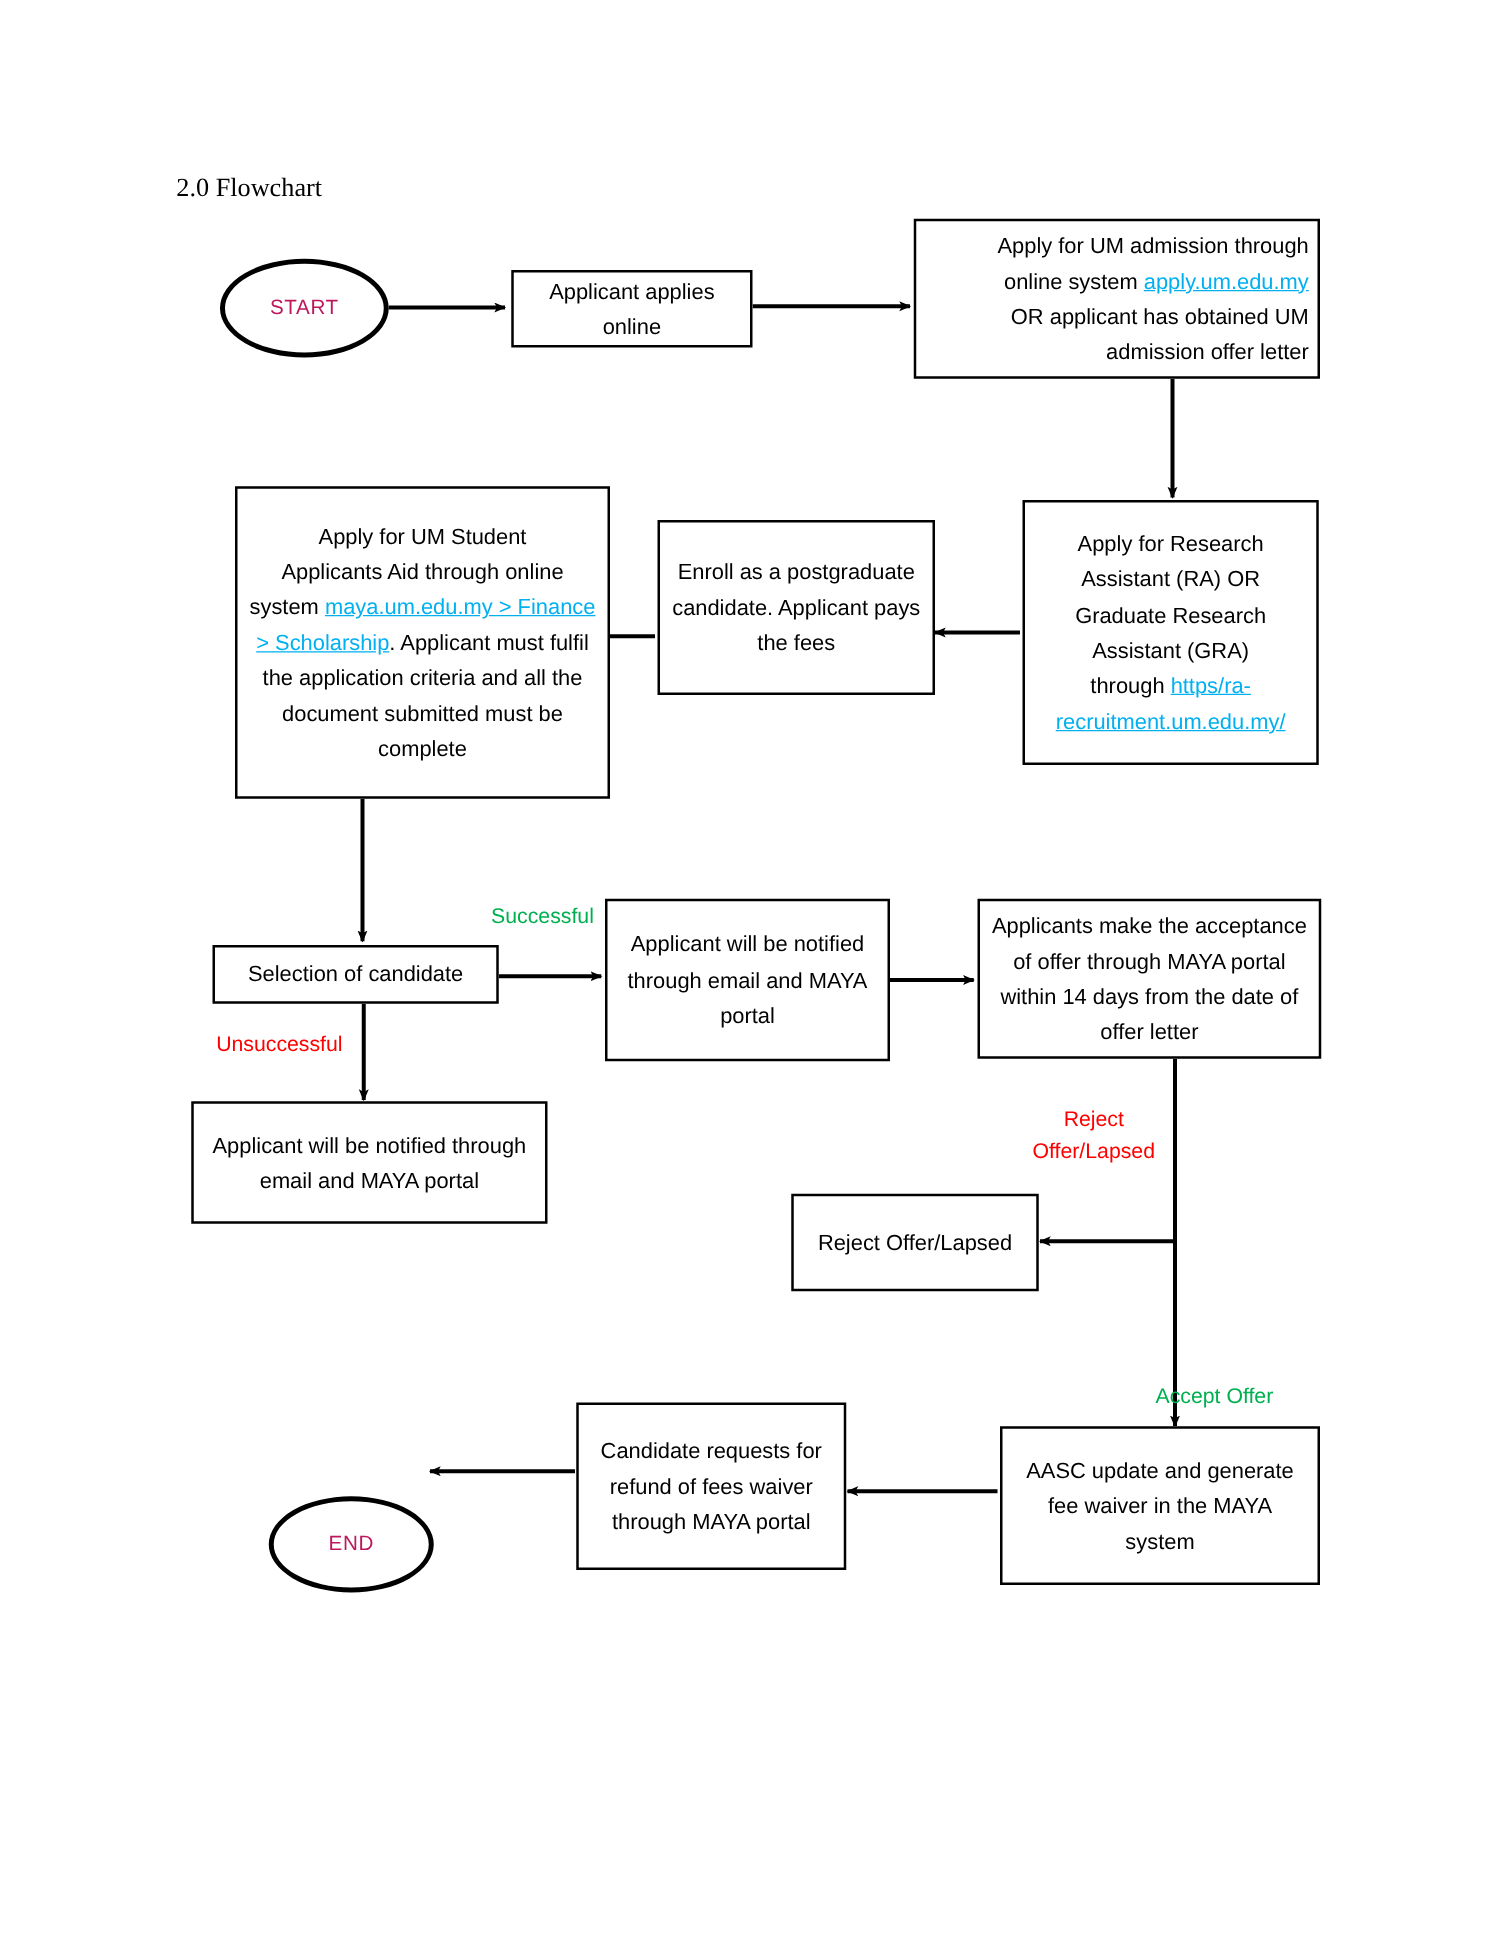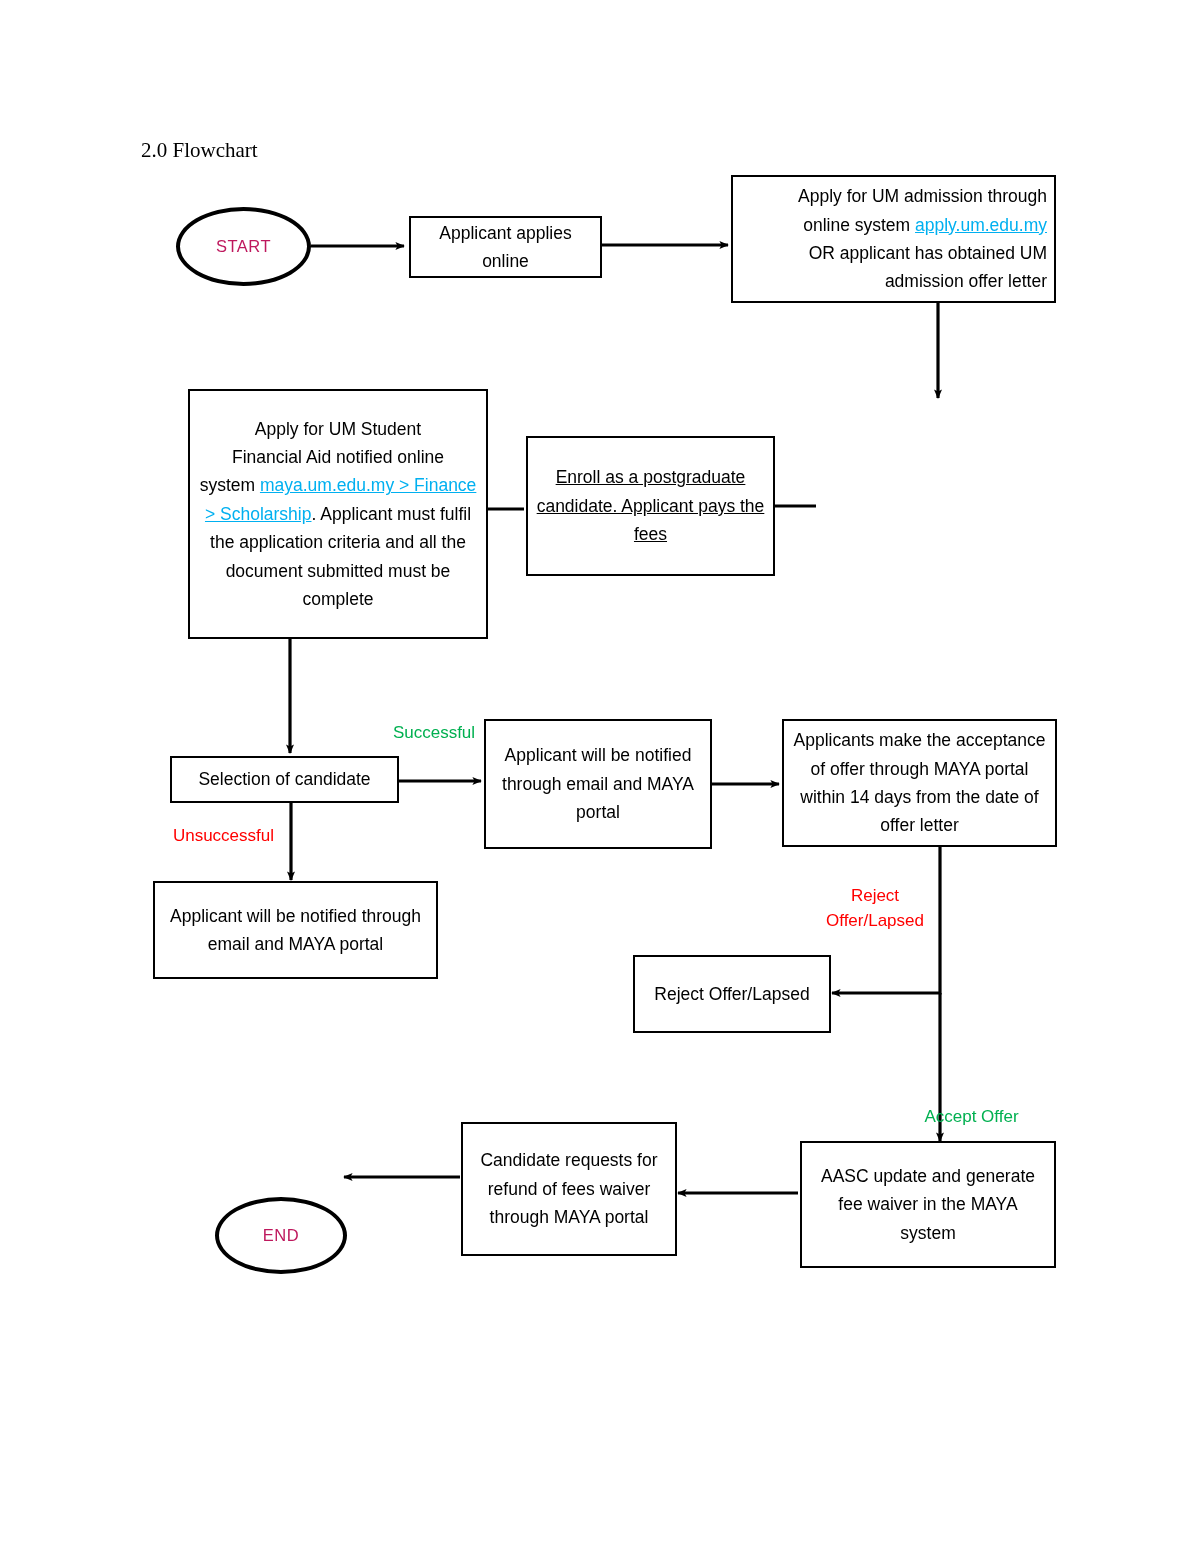--- a/index.html
+++ b/index.html
@@ -139,29 +139,38 @@
 
   <div class="node box" style="left:731px; top:175px; width:325px; height:128px;text-align:right;">
     <div class="inner">
       <span>Apply for UM admission through</span><br>
       <span>online system </span><span class="lnk">apply.um.edu.my</span><br>
       <span>OR applicant has obtained UM</span><br>
       <span>admission offer letter</span>
     </div>
   </div>
 
-
-  <div class="node box" style="left:526px; top:436px; width:249px; height:140px;text-decoration:underline;">
+  <div class="node box" style="left:818px; top:400px; width:237px; height:212px;">
+    <div class="inner">
+      <span>Apply for Research</span><br>
+      <span>Assistant (RA) OR</span><br>
+      <span>Graduate Research</span><br>
+      <span>Assistant (GRA)</span><br>
+      <span>through </span><span class="lnk">https/ra-recruitment.um.edu.my/</span>
+    </div>
+  </div>
+
+  <div class="node box" style="left:526px; top:416px; width:222px; height:140px;">
     <div class="inner">Enroll as a postgraduate candidate. Applicant pays the fees</div>
   </div>
 
   <div class="node box" style="left:140px; top:389px; width:300px; height:250px;margin-left:48px;">
     <div class="inner">
       <span>Apply for UM Student</span><br>
-      <span>Financial Aid notified online</span><br>
+      <span>Applicants Aid through online</span><br>
       <span>system </span><span class="lnk">maya.um.edu.my &gt; Finance &gt; Scholarship</span><span>.</span>
       <span>Applicant must fulfil the application criteria and all the document submitted must be complete</span>
     </div>
   </div>
 
   <div class="node box" style="left:170px; top:756px; width:229px; height:47px;">
     <div class="inner">Selection of candidate</div>
   </div>
 
   <div class="node box" style="left:484px; top:719px; width:228px; height:130px;">

